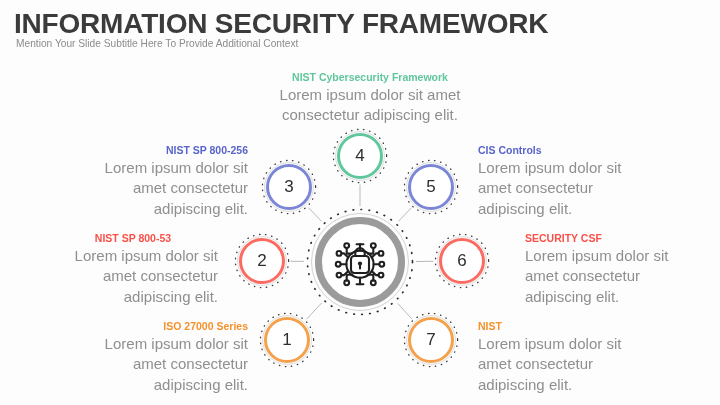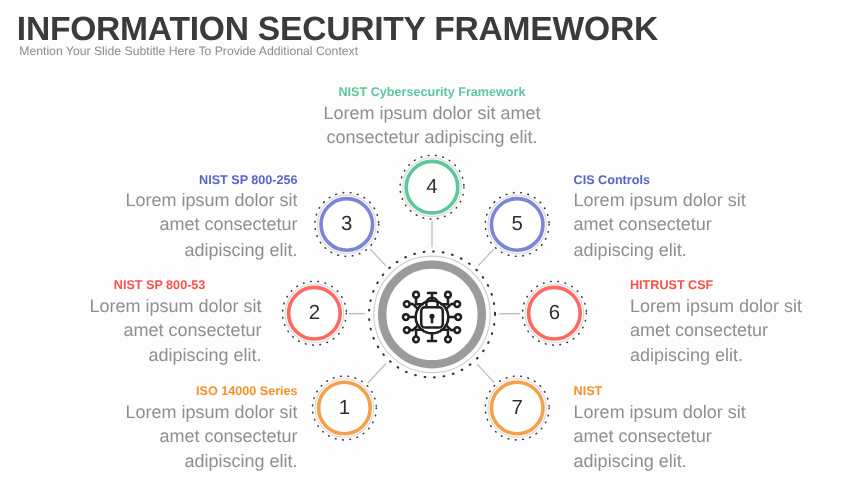--- a/index.html
+++ b/index.html
@@ -134,21 +134,21 @@
     margin-bottom: 2px;
     white-space: nowrap;
   }
   .block .block-body {
     font-size: 15px;
     color: #8f8f8f;
     line-height: 1.35;
   }
   .block.right { text-align: left; }
   .block.left  { text-align: right; }
-  .block.center { text-align: center; width: 210px; }
+  .block.center { text-align: center; width: 210px; margin-left: 10px; }
 </style>
 </head>
 <body>
 
 <div id="slide">
 
   <div id="page-title">INFORMATION SECURITY FRAMEWORK</div>
   <div id="page-subtitle">Mention Your Slide Subtitle Here To Provide Additional Context</div>
 
   <div id="diagram">
@@ -283,29 +283,29 @@
         </div>
         <div class="block left" style="left: 78px; top: 144px;">
           <div class="block-head" style="color: rgb(88, 100, 201);">NIST SP 800-256</div>
           <div class="block-body">Lorem ipsum dolor sit amet consectetur adipiscing elit.</div>
         </div>
         <div class="block left" style="left: 48px; top: 232px;">
           <div class="block-head" style="color: rgb(251, 80, 72); text-align: center;">NIST SP 800-53</div>
           <div class="block-body">Lorem ipsum dolor sit amet consectetur adipiscing elit.</div>
         </div>
         <div class="block left" style="left: 78px; top: 320px;">
-          <div class="block-head" style="color: rgb(245, 145, 43);">ISO 14000 Series</div>
+          <div class="block-head" style="color: rgb(245, 145, 43);">ISO 27000 Series</div>
           <div class="block-body">Lorem ipsum dolor sit amet consectetur adipiscing elit.</div>
         </div>
         <div class="block right" style="left: 478px; top: 144px;">
           <div class="block-head" style="color: rgb(88, 100, 201);">CIS Controls</div>
           <div class="block-body">Lorem ipsum dolor sit amet consectetur adipiscing elit.</div>
         </div>
         <div class="block right" style="left: 525px; top: 232px;">
-          <div class="block-head" style="color: rgb(251, 80, 72);">HITRUST CSF</div>
+          <div class="block-head" style="color: rgb(251, 80, 72);">SECURITY CSF</div>
           <div class="block-body">Lorem ipsum dolor sit amet consectetur adipiscing elit.</div>
         </div>
         <div class="block right" style="left: 478px; top: 320px;">
           <div class="block-head" style="color: rgb(245, 145, 43);">NIST</div>
           <div class="block-body">Lorem ipsum dolor sit amet consectetur adipiscing elit.</div>
         </div>
       </div>
 
   </div>
 </div>

